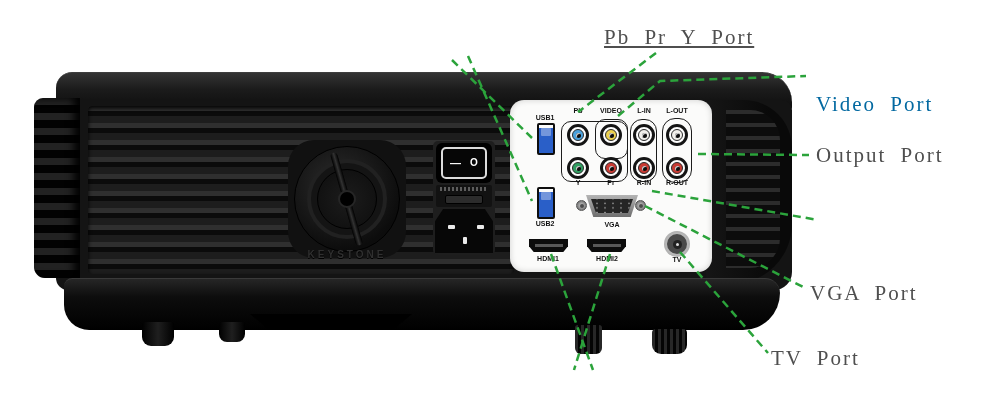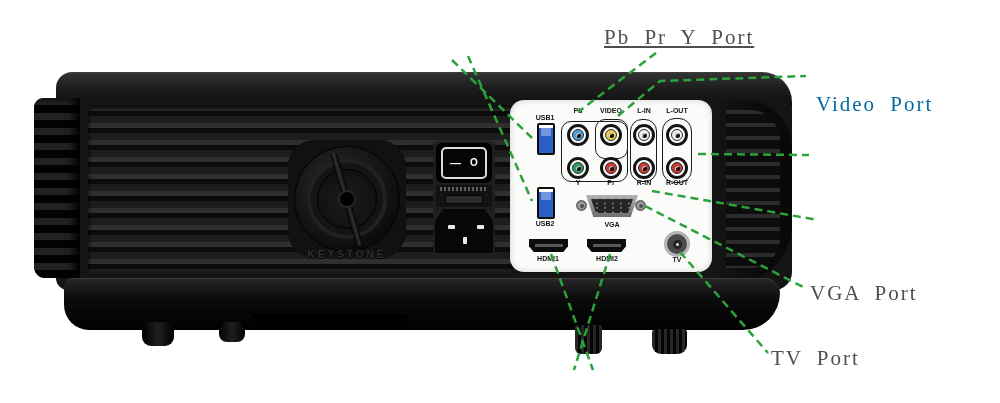--- a/index.html
+++ b/index.html
@@ -254,15 +254,16 @@
     <line class="gl" x1="698" y1="154" x2="809" y2="155" stroke="#2ba33b"></line>
     <line class="gl" x1="652" y1="191" x2="818" y2="220" stroke="#2ba33b"></line>
     <line class="gl" x1="645" y1="206" x2="807" y2="289" stroke="#2ba33b"></line>
     <line class="gl" x1="680" y1="252" x2="768" y2="353" stroke="#2ba33b"></line>
     <line class="gl" x1="551" y1="254" x2="593" y2="370" stroke="#2ba33b"></line>
     <line class="gl" x1="610" y1="254" x2="574" y2="370" stroke="#2ba33b"></line>
   </svg>
 
   <div class="anno" style="left: 604px; top: 25px; color: rgb(79, 79, 79); text-decoration: underline;">Pb Pr Y Port</div>
   <div class="anno" style="left: 816px; top: 64px; color: #0369a1; margin-top: 28px;">Video Port</div>
+  <div class="anno" style="left: 816px; top: 143px; color: rgb(79, 79, 79);">Output Port</div>
   <div class="anno" style="left: 810px; top: 281px; color: rgb(79, 79, 79); text-align: center;">VGA Port</div>
   <div class="anno" style="left: 771px; top: 346px; color: rgb(79, 79, 79);">TV Port</div>
 </div>
 
 </body></html>

